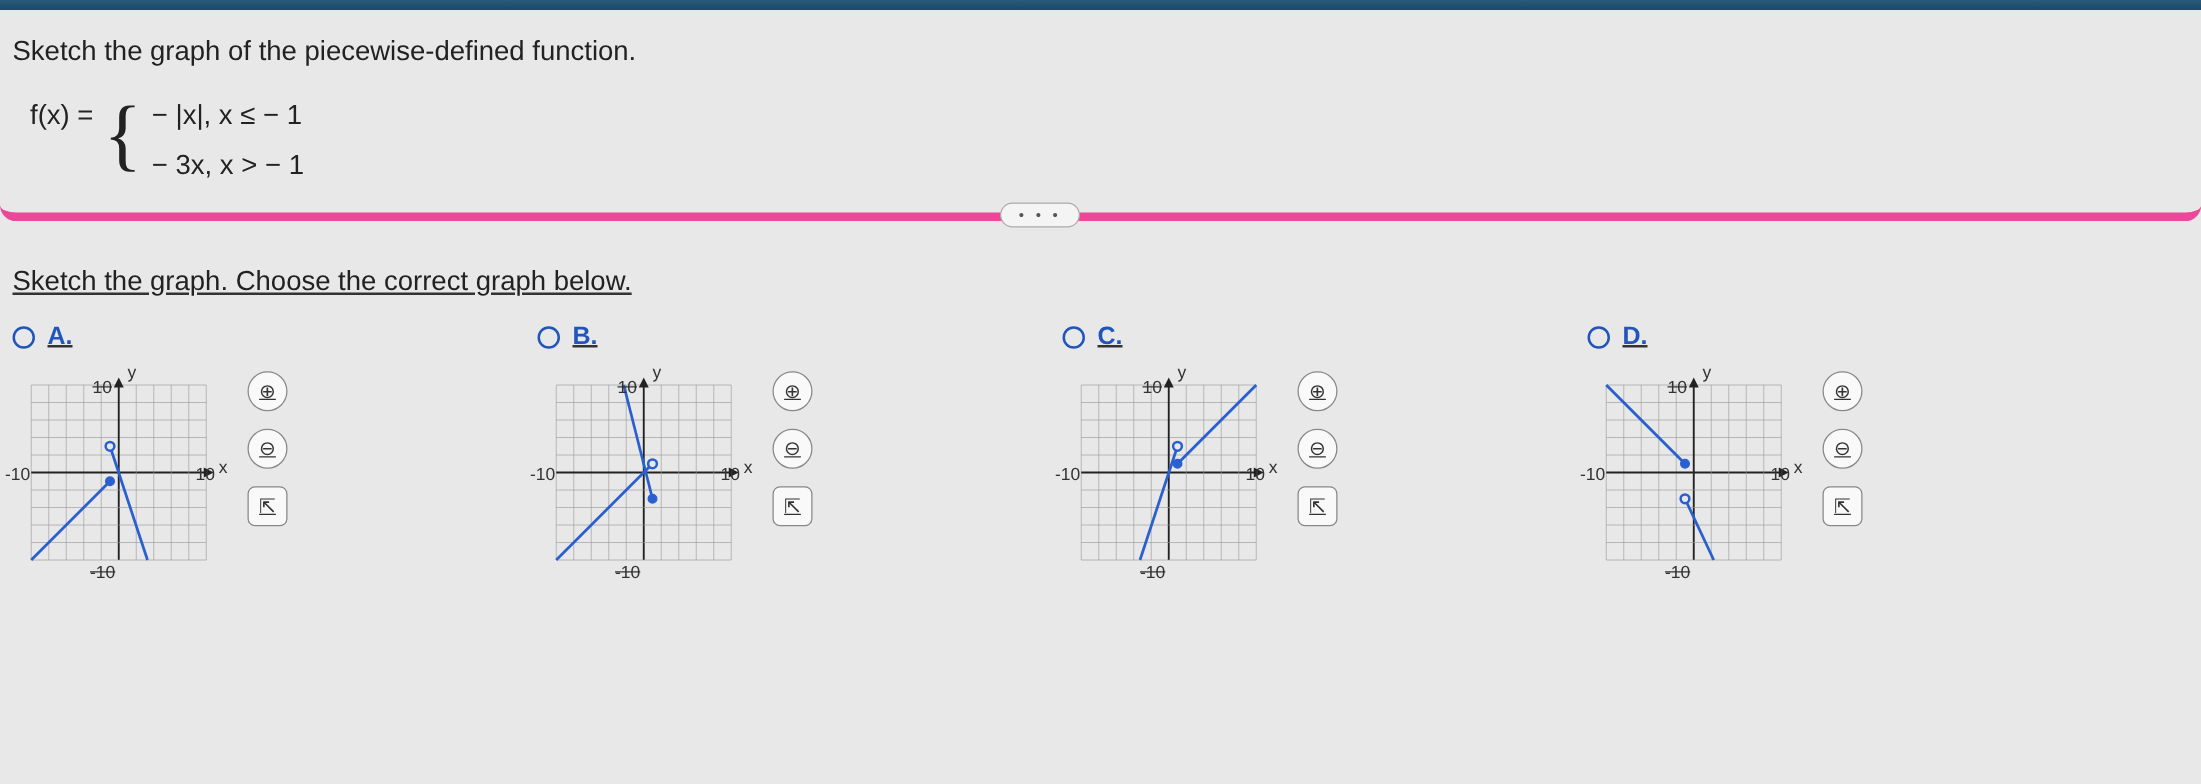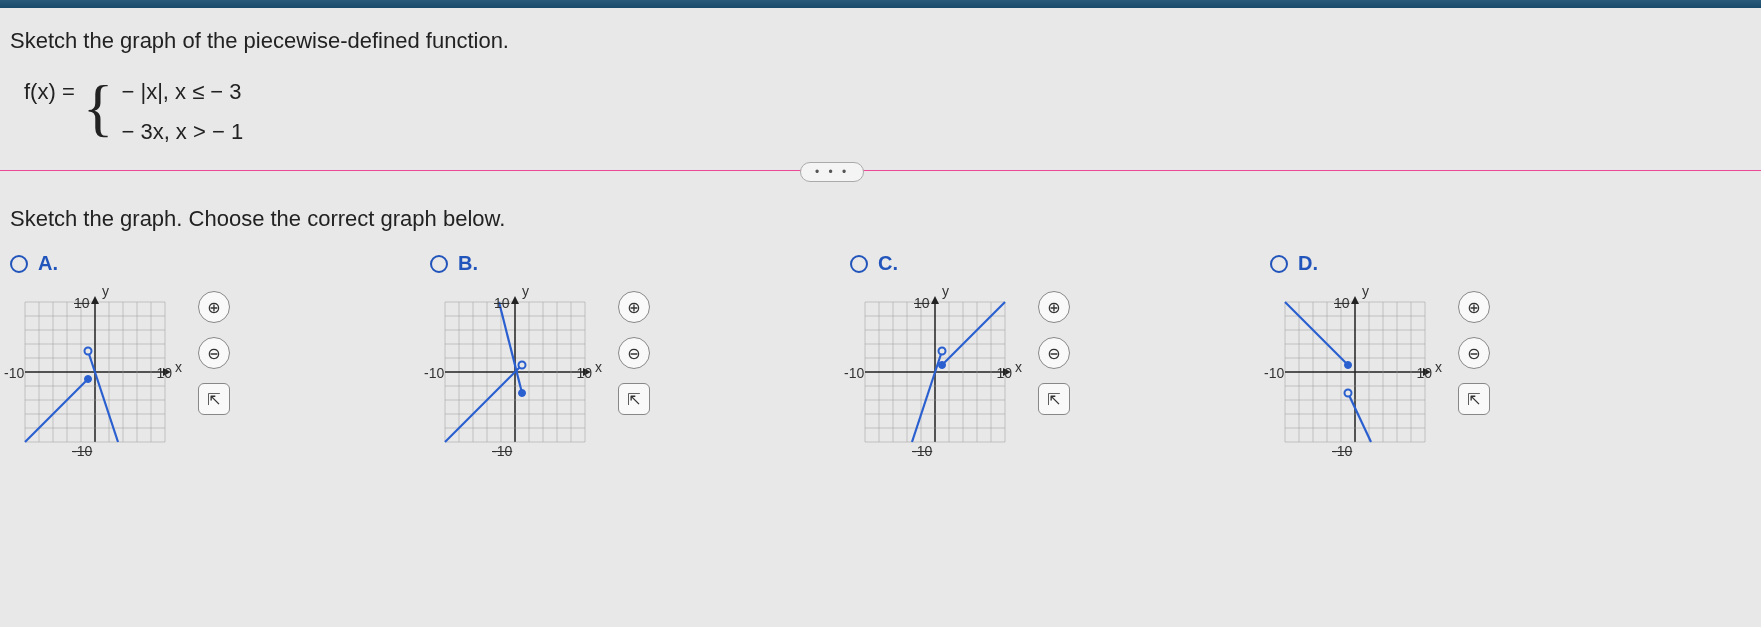--- a/index.html
+++ b/index.html
@@ -10,22 +10,23 @@
       height: 627px;
       position: relative;
       color: #333;
     }
     .top-bar {
       height: 8px;
       background: linear-gradient(#2a5a7a, #1a4a6a);
     }
     .question-area {
       padding: 20px 22px 25px 10px;
-      border-bottom: 1px solid #ec4899;
+      border-bottom: 7px solid #ec4899;
       position: relative;
+      border-radius: 13px;
     }
     .instruction {
       font-size: 22px;
       color: #222;
       margin-bottom: 25px;
     }
     .equation-row {
       display: flex;
       align-items: flex-start;
       font-size: 22px;
@@ -48,21 +49,21 @@
       bottom: -12px;
       background: #f4f4f4;
       border: 1px solid #aaa;
       border-radius: 14px;
       padding: 2px 14px;
       font-size: 12px;
       letter-spacing: 3px;
       color: #555;
       cursor: pointer;
     }
-    .answer-area { padding: 35px 10px 10px 10px; }
+    .answer-area { padding: 35px 10px 10px 10px; text-decoration: underline; }
     .sub-instruction { font-size: 22px; color: #222; margin-bottom: 20px; }
     .options-row { display: flex; gap: 0; }
     .option {
       width: 420px;
       display: flex;
       flex-direction: column;
     }
     .option-header {
       display: flex;
       align-items: center;
@@ -117,21 +118,21 @@
 <body>
 
 <div class="top-bar"></div>
 
 <div class="question-area">
   <div class="instruction">Sketch the graph of the piecewise-defined function.</div>
   <div class="equation-row">
     <span class="fx">f(x) =</span>
     <span class="brace">{</span>
     <span class="cases">
-      <span class="case">− |x|,  x ≤ − 3</span>
+      <span class="case">− |x|,  x ≤ − 1</span>
       <span class="case">− 3x,  x &gt; − 1</span>
     </span>
   </div>
   <div class="more-pill">• • •</div>
 </div>
 
 <div class="answer-area">
   <div class="sub-instruction">Sketch the graph. Choose the correct graph below.</div>
   <div class="options-row">
 

